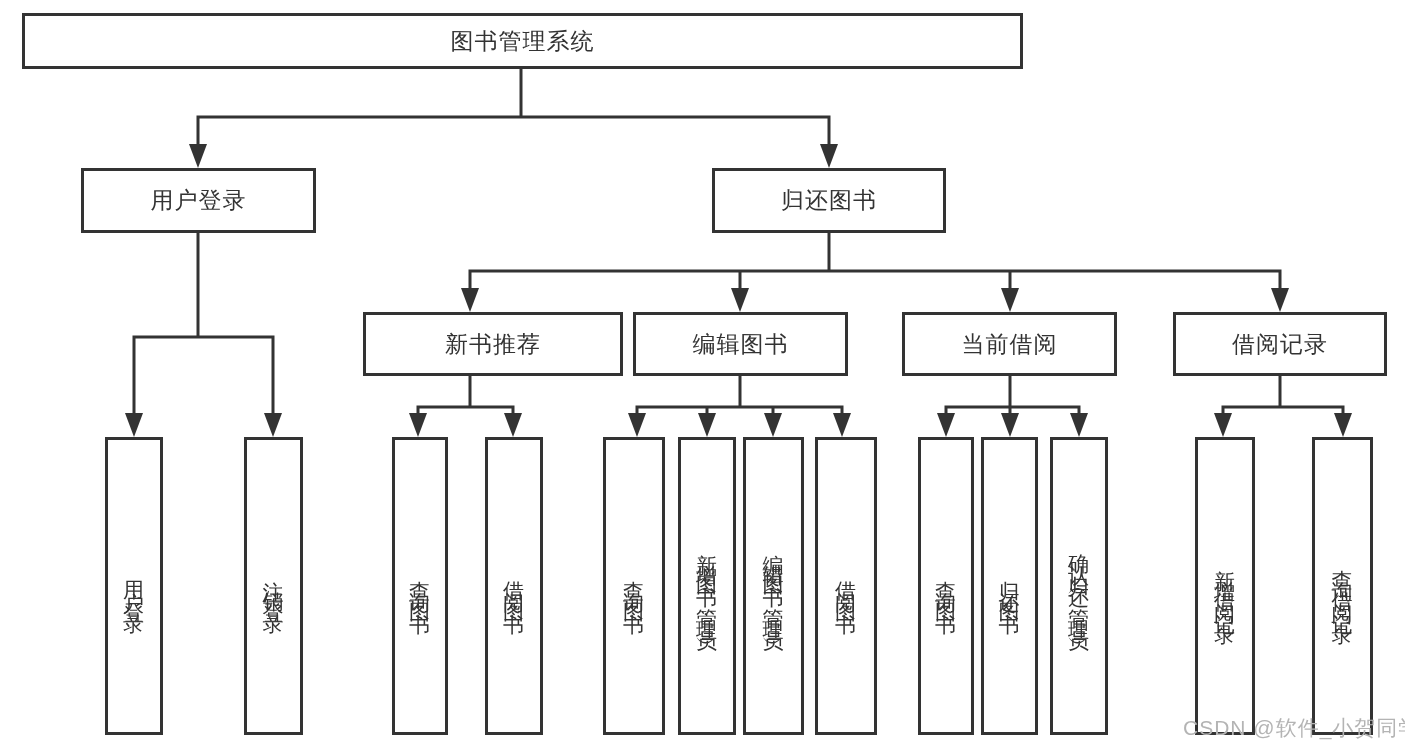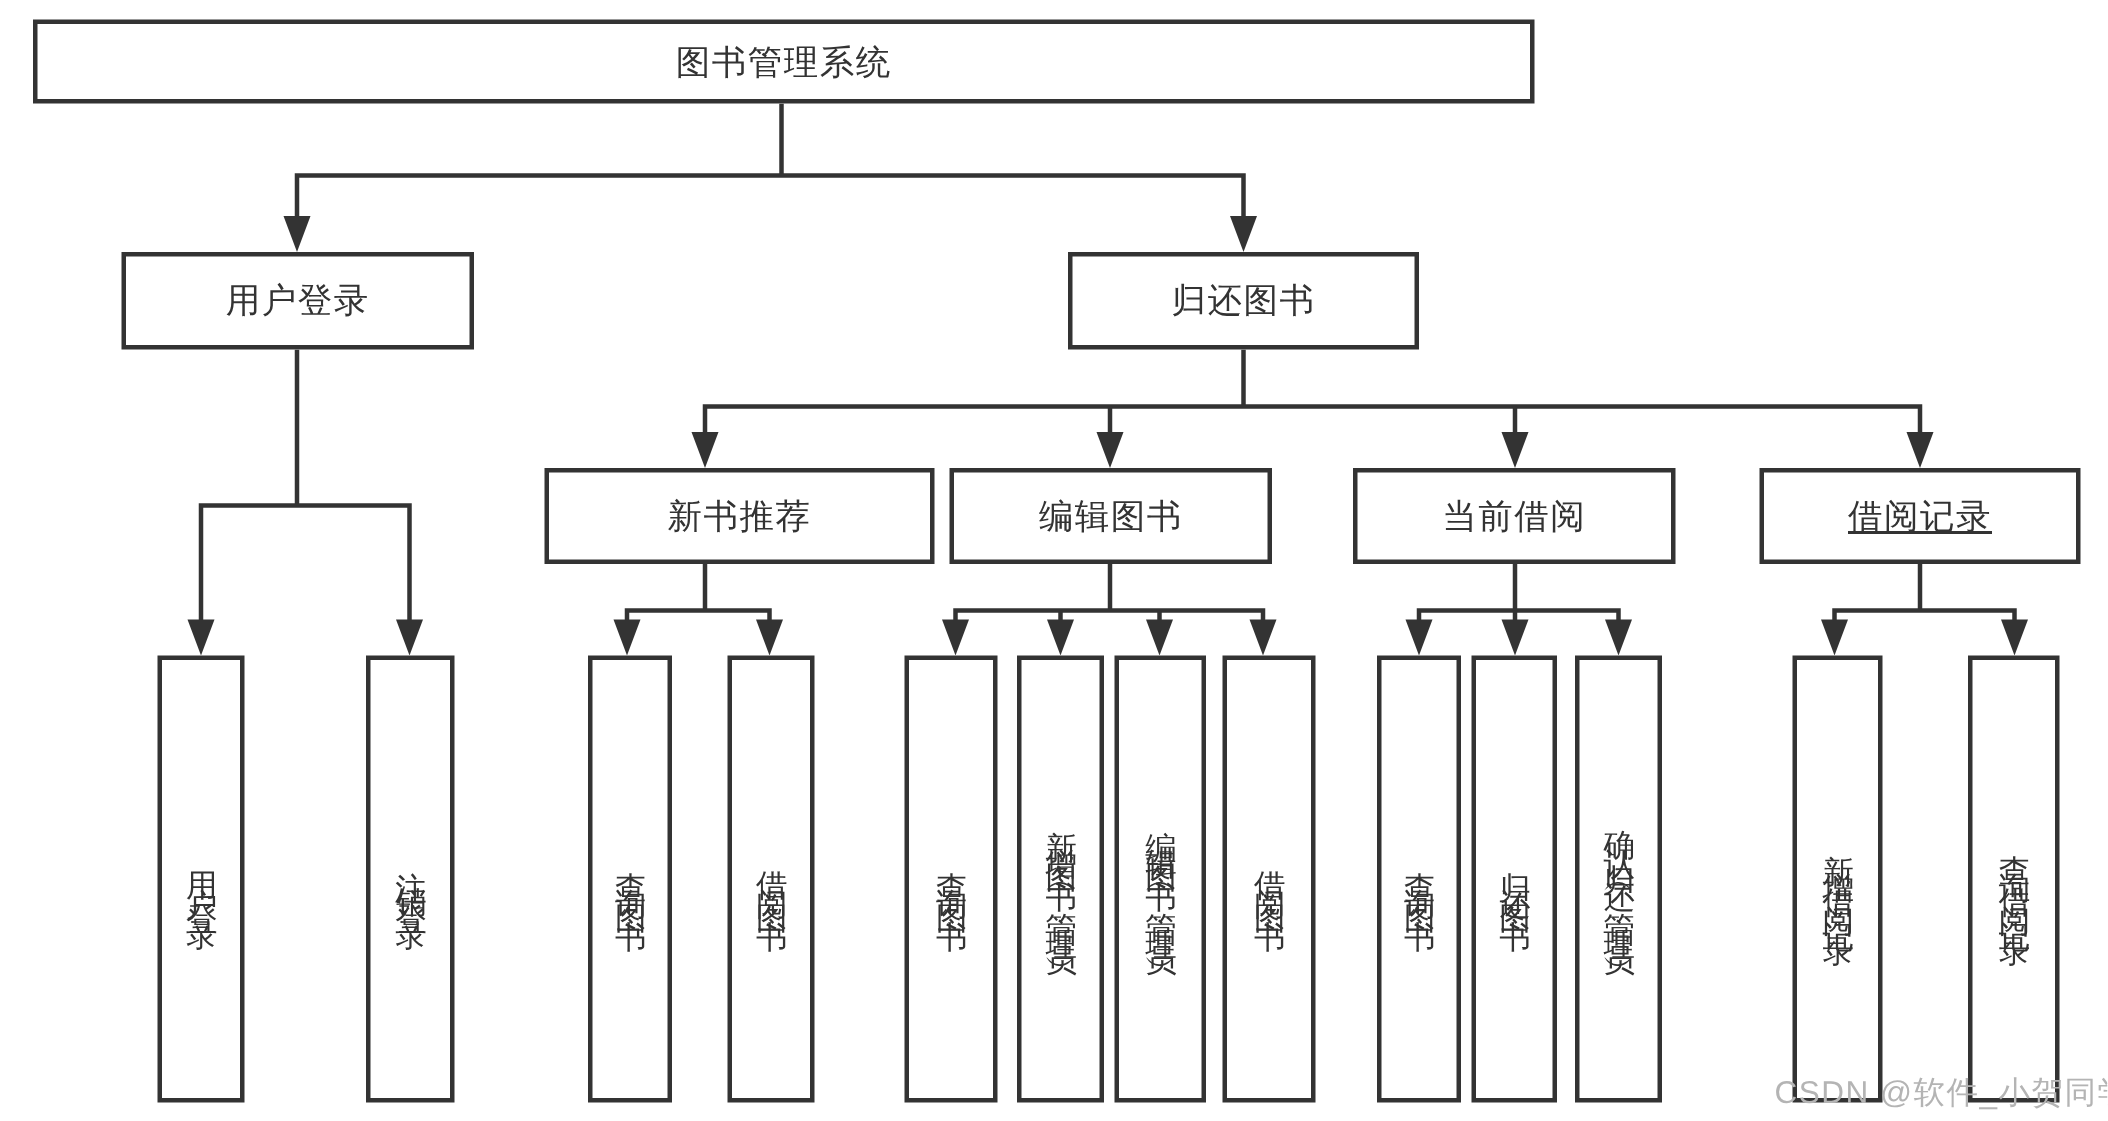--- a/index.html
+++ b/index.html
@@ -83,21 +83,21 @@
   </svg>
 
   <div class="box hbox" style="left:22px;top:13px;width:1001px;height:56px;">图书管理系统</div>
 
   <div class="box hbox" style="left:81px;top:168px;width:235px;height:65px;">用户登录</div>
   <div class="box hbox" style="left:712px;top:168px;width:234px;height:65px;">归还图书</div>
 
   <div class="box hbox" style="left:363px;top:312px;width:260px;height:64px;">新书推荐</div>
   <div class="box hbox" style="left:633px;top:312px;width:215px;height:64px;">编辑图书</div>
   <div class="box hbox" style="left:902px;top:312px;width:215px;height:64px;text-align:center;">当前借阅</div>
-  <div class="box hbox" style="left:1173px;top:312px;width:214px;height:64px;text-decoration:underline;">借阅记录</div>
+  <div class="box hbox" style="left:1173px;top:312px;width:214px;height:64px;">借阅记录</div>
 
   <div class="box vbox" style="left:105px;top:437px;width:58px;height:298px;">
     <span>用户登录</span>
   </div>
   <div class="box vbox" style="left:244px;top:437px;width:59px;height:298px;">
     <span>注销登录</span>
   </div>
 
   <div class="box vbox" style="left:392px;top:437px;width:56px;height:298px;">
     <span>查询图书</span>

